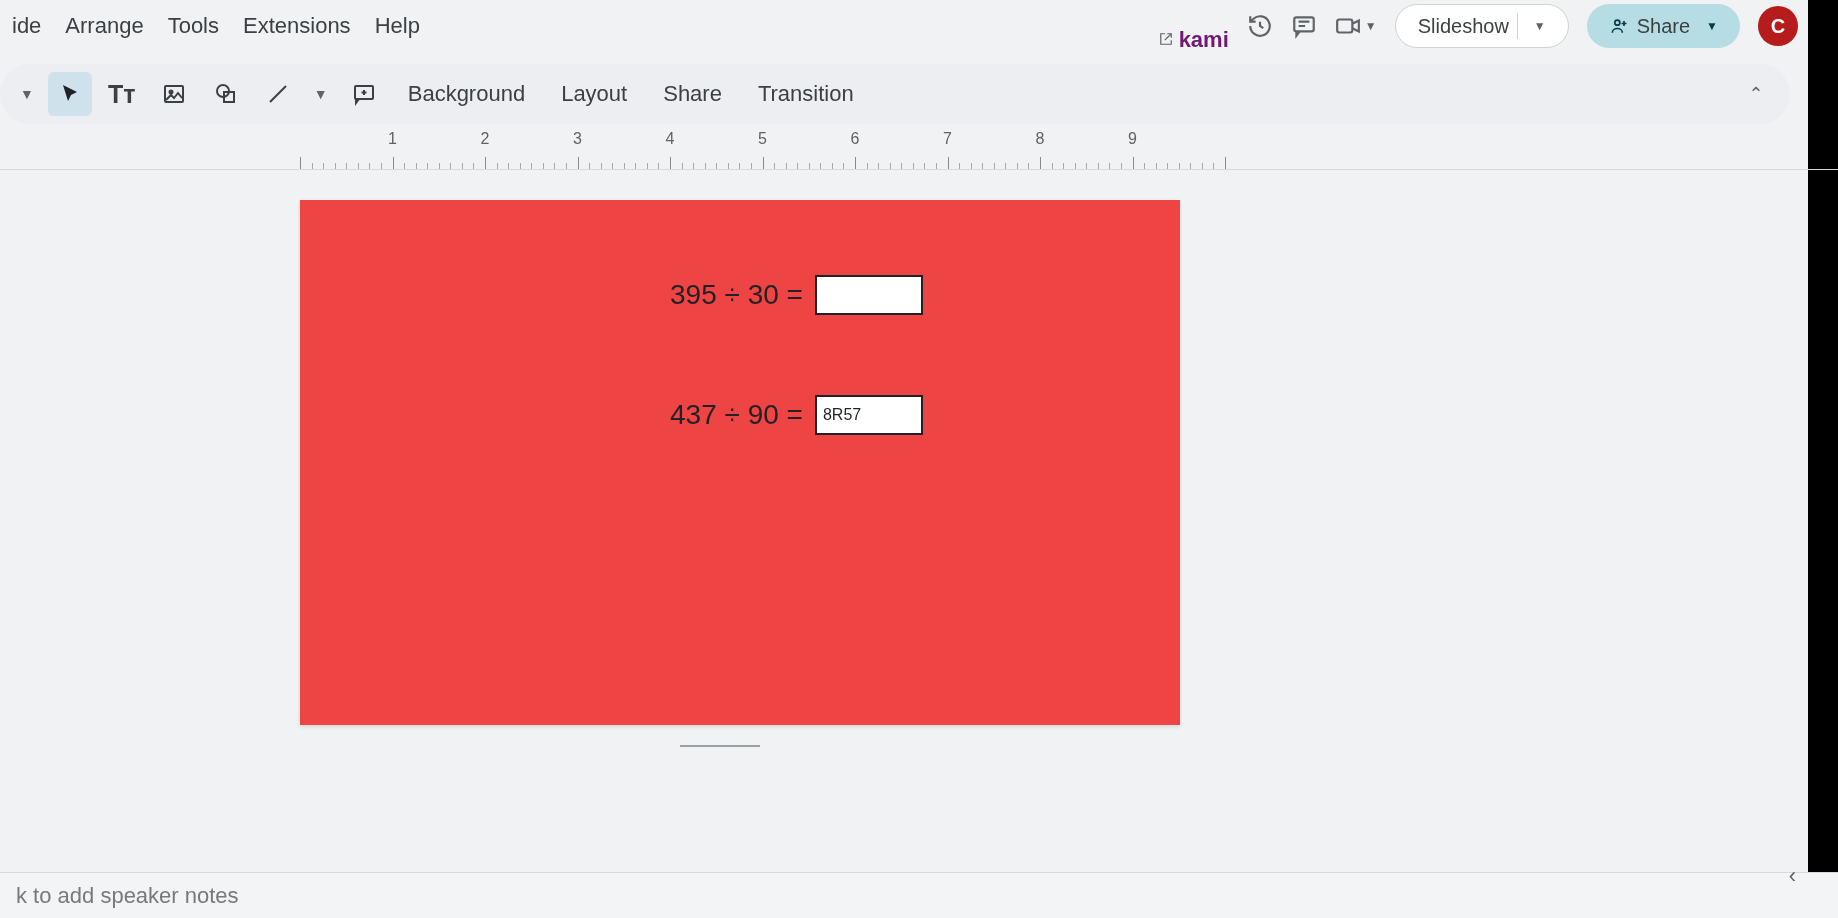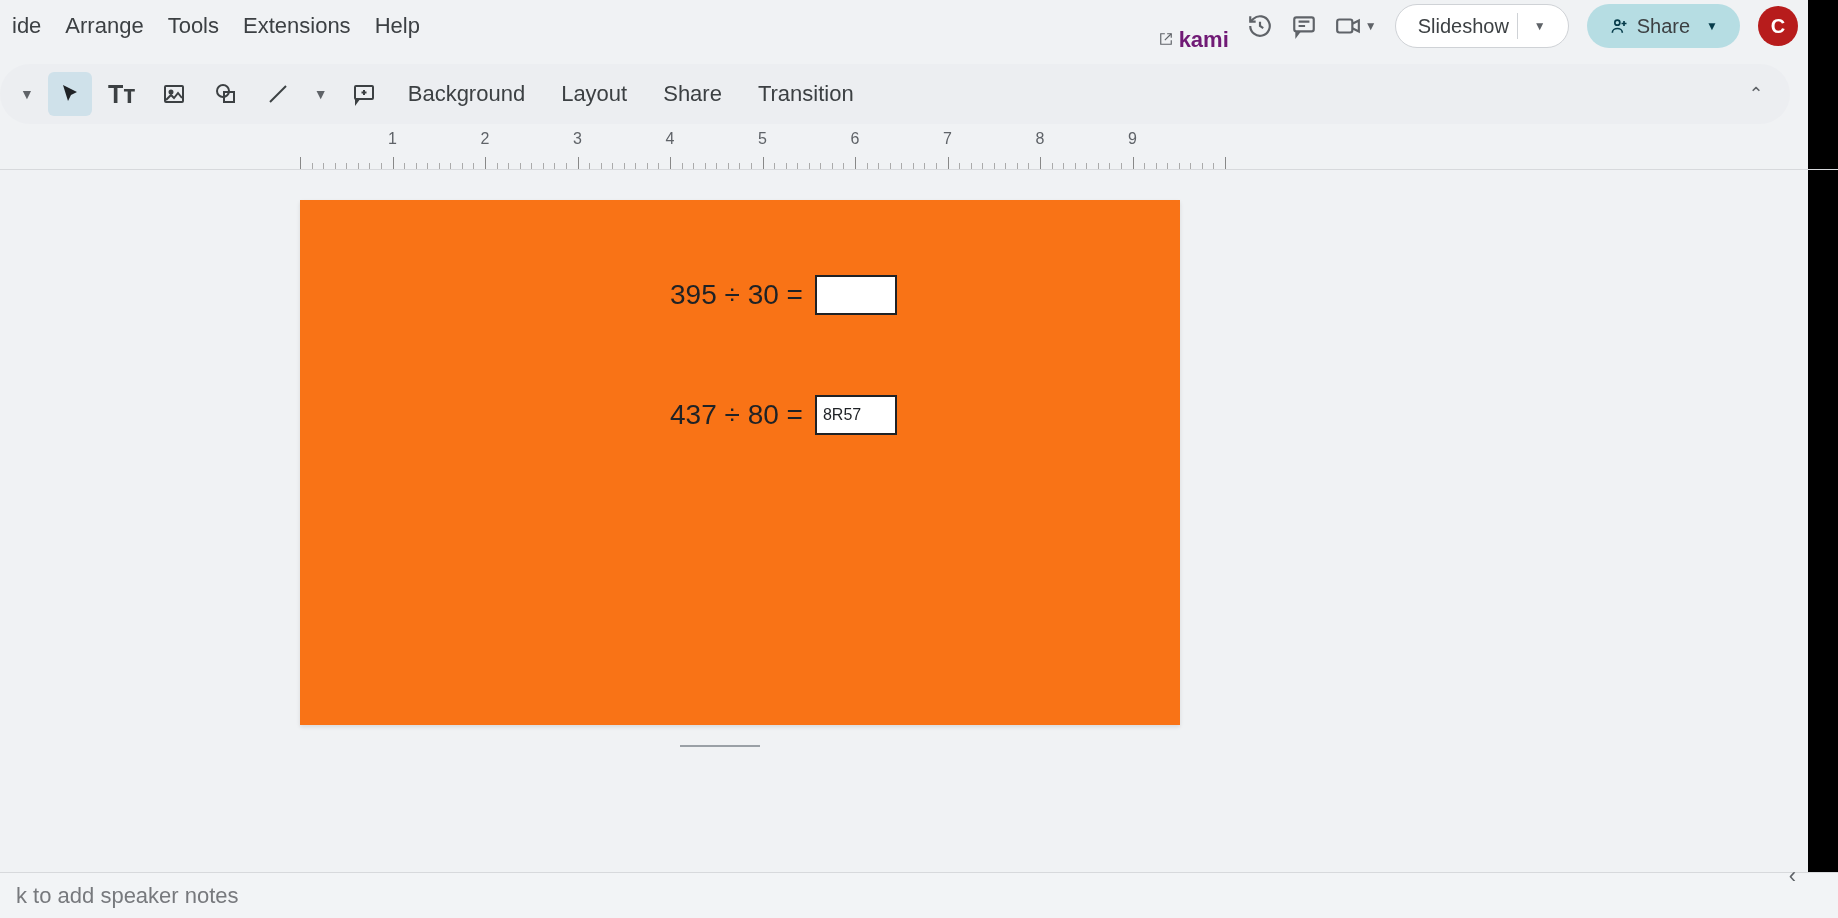--- a/index.html
+++ b/index.html
@@ -152,21 +152,21 @@
   .canvas-area {
     position: relative;
     height: 670px;
     width: 100%;
   }
   .slide {
     position: absolute;
     left: 300px; top: 30px;
     width: 880px;
     height: 525px;
-    background: #f97316;
+    background: #ef4444;
     box-shadow: 0 2px 4px rgba(0,0,0,0.1);
     padding-left: 12px;
   }
   .slide::after{
     content:"";
     position:absolute;
     left: 380px;
     bottom: -22px;
     width: 80px;
     height: 2px;
@@ -175,21 +175,21 @@
   .problem {
     position: absolute;
     display: flex;
     align-items: center;
     gap: 12px;
     font-size: 28px;
     color: #1f2226;
     font-family: Arial, sans-serif;
   }
   .problem .ans-box {
-    width: 82px; height: 40px;
+    width: 108px; height: 40px;
     border: 2px solid #1f2226;
     background: #fff;
     display: flex; align-items: center; justify-content: flex-start;
     padding: 0 6px;
     font-size: 16px;
   }
   .p1 { left: 370px; top: 75px; }
   .p2 { left: 370px; top: 195px; }
   .p3 { left: 370px; top: 315px; }
 
@@ -445,21 +445,21 @@
     </div>
 </div>
 
 <div class="canvas-area">
   <div class="slide">
     <div class="problem p1">
       <span>395 ÷ 30 =</span>
       <span class="ans-box"></span>
     </div>
     <div class="problem p2">
-      <span>437 ÷ 80 =</span>
+      <span>437 ÷ 90 =</span>
       <span class="ans-box">8R57</span>
     </div>
   </div>
 </div>
 
 <div class="speaker-notes">
   <span>k to add speaker notes</span>
   <span class="side-collapse">‹</span>
 </div>
 

